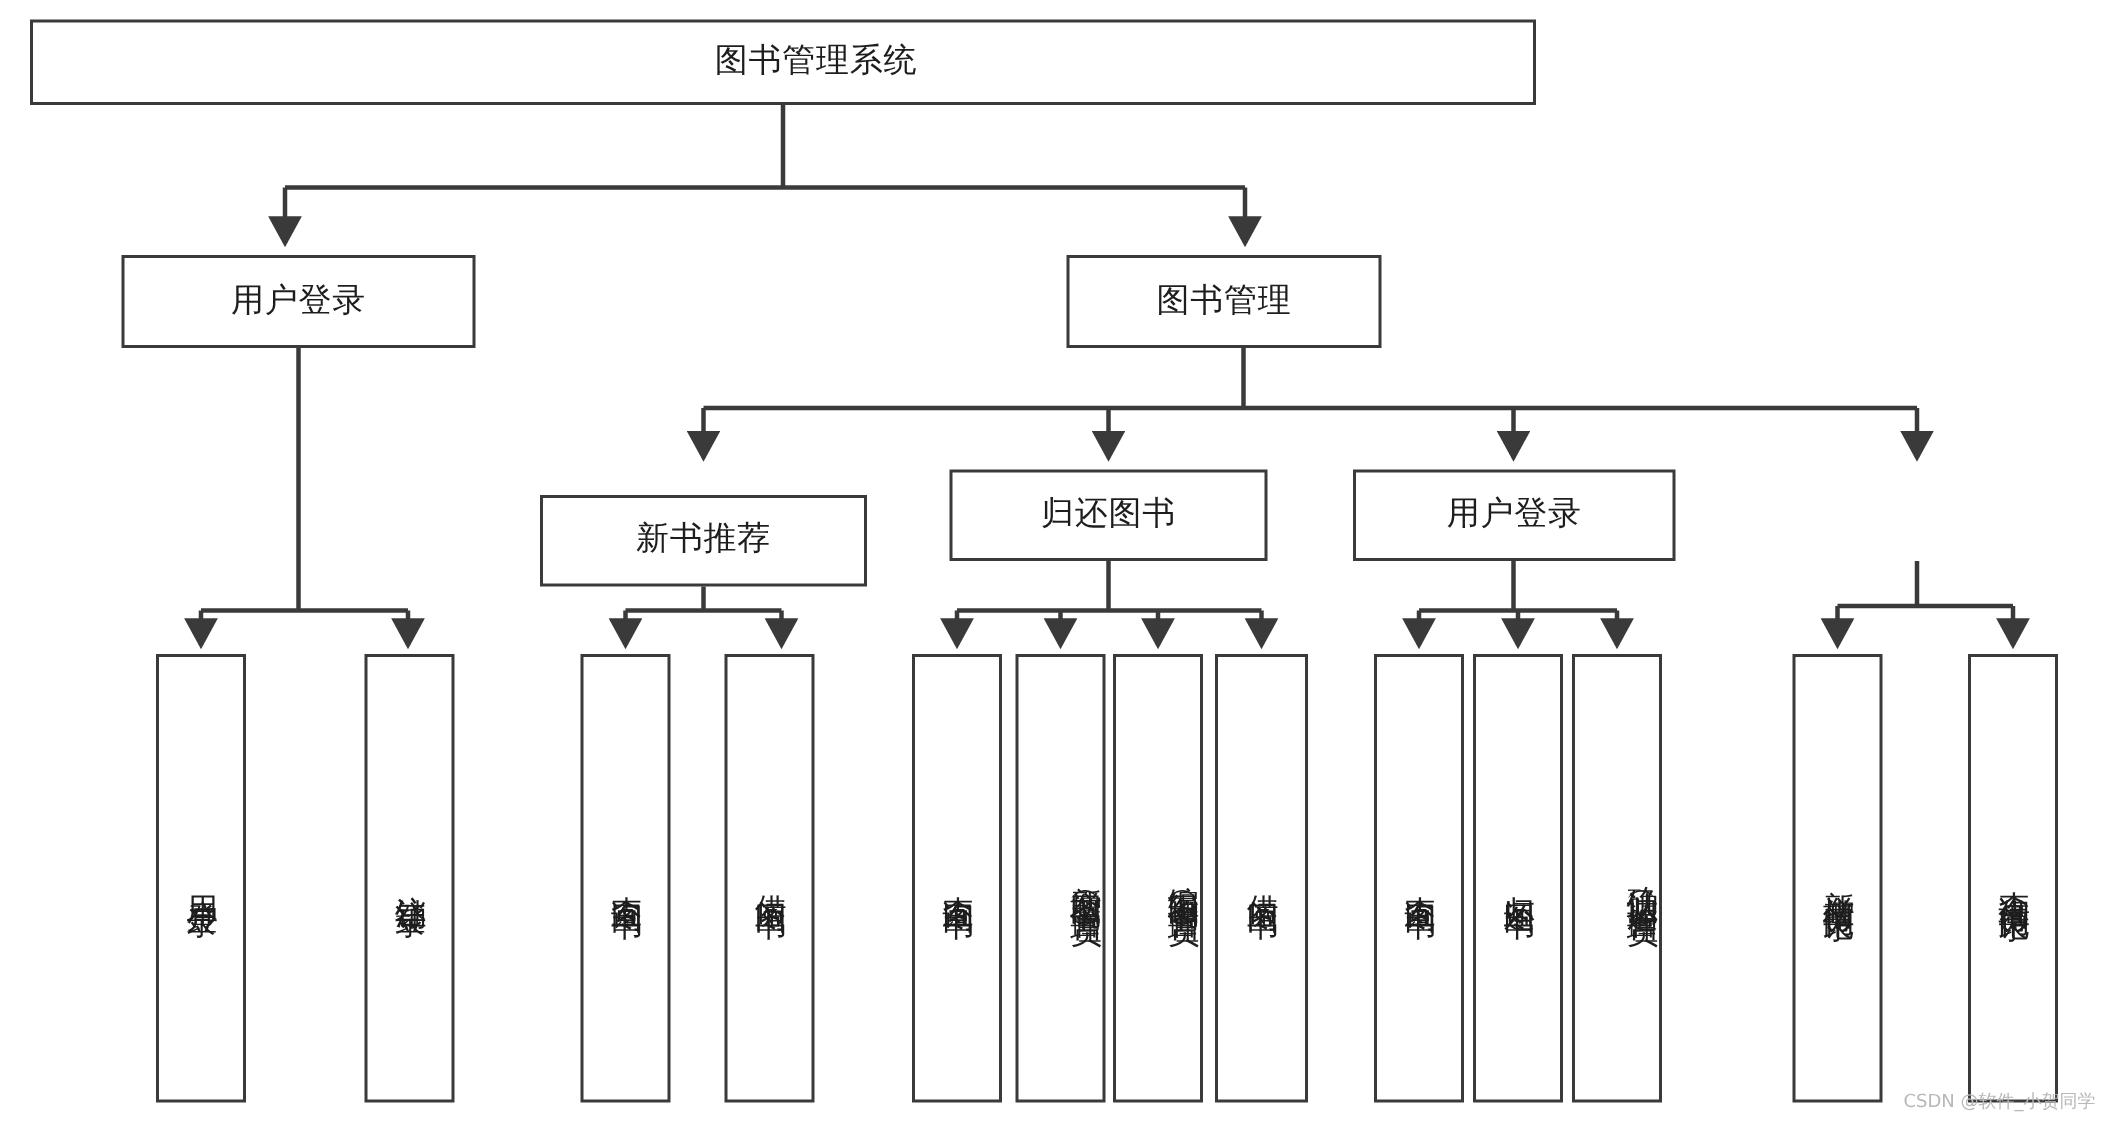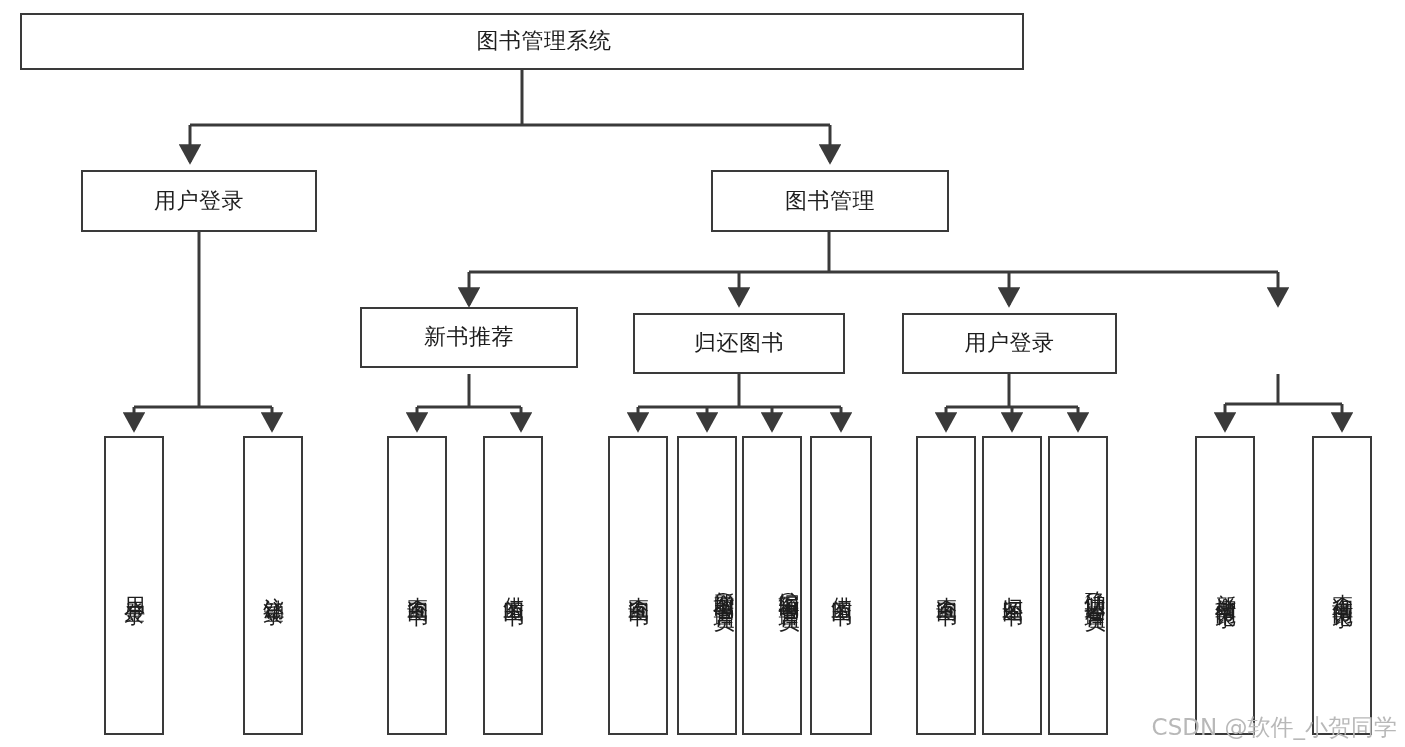--- a/index.html
+++ b/index.html
@@ -53,21 +53,21 @@
     padding-top: 0;
   }
   .node.v.tall {
     align-items: flex-start;
     padding-top: 4px;
   }
   .watermark {
     position: absolute;
     right: 8px;
     bottom: 4px;
-    font-size: 23px;
+    font-size: 12px;
     color: #b8b8b8;
     white-space: nowrap;
     user-select: none;
   }
 </style>
 </head>
 <body>
 
 <div id="canvas">
 
@@ -117,23 +117,23 @@
       <path d="M 1278 374 L 1278 404"></path>
       <path d="M 1225 404 L 1342 404"></path>
       <path d="M 1225 404 L 1225 430" marker-end="url(#arrow)"></path>
       <path d="M 1342 404 L 1342 430" marker-end="url(#arrow)"></path>
     </g>
   </svg>
 
   <div class="node h" style="left:20px; top:13px; width:1004px; height:57px;padding-left:44px;">图书管理系统</div>
 
   <div class="node h" style="left:81px; top:170px; width:236px; height:62px;">用户登录</div>
-  <div class="node h" style="left:711px; top:170px; width:238px; height:62px;">图书管理</div>
+  <div class="node h" style="left:711px; top:170px; width:210px; height:62px;">图书管理</div>
 
-  <div class="node h" style="left:360px; top:307px; width:218px; height:61px;">新书推荐</div>
+  <div class="node h" style="left:360px; top:330px; width:218px; height:61px;">新书推荐</div>
   <div class="node h" style="left:633px; top:313px; width:212px; height:61px;">归还图书</div>
   <div class="node h" style="left:902px; top:313px; width:215px; height:61px;">用户登录</div>
 
   <div class="node v mid" style="left:104px; top:436px; width:60px; height:299px;">用户登录</div>
   <div class="node v mid" style="left:243px; top:436px; width:60px; height:299px;">注销登录</div>
 
   <div class="node v mid" style="left:387px; top:436px; width:60px; height:299px;">查询图书</div>
   <div class="node v mid" style="left:483px; top:436px; width:60px; height:299px;">借阅图书</div>
 
   <div class="node v mid" style="left:608px; top:436px; width:60px; height:299px;">查询图书</div>

